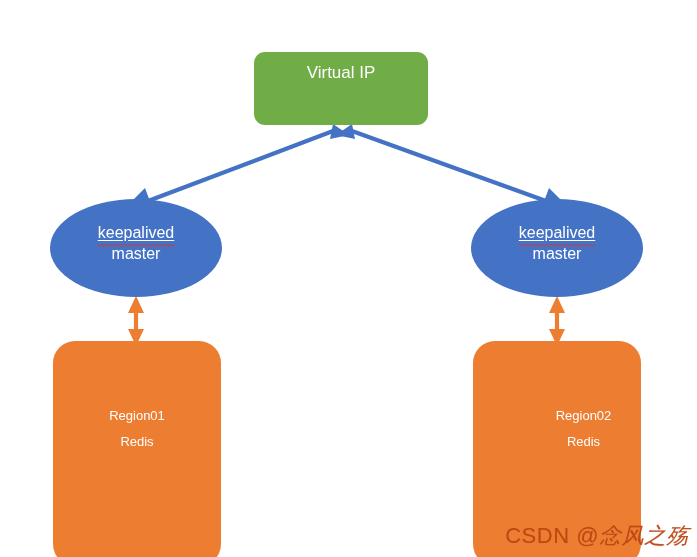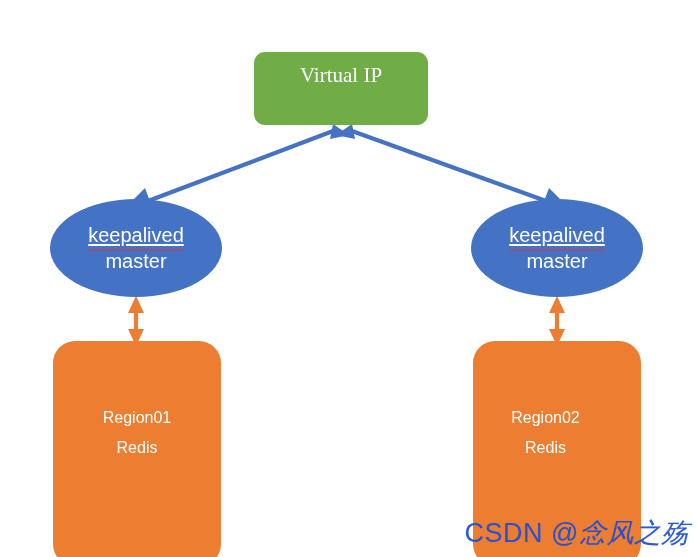--- a/index.html
+++ b/index.html
@@ -27,28 +27,27 @@
   }
   .node-label {
     position: absolute;
     text-align: center;
     color: #ffffff;
     line-height: 1.32;
     white-space: nowrap;
     pointer-events: none;
   }
   .vip-label {
-    font-size: 21px;
-    font-family: Liberation Serif, serif;
+    font-size: 17px;
   }
   .ellipse-label {
-    font-size: 20px;
+    font-size: 16px;
   }
   .rect-label {
-    font-size: 16px;
+    font-size: 13px;
   }
   .spellcheck {
     display: inline-block;
     position: relative;
     text-decoration: underline;
     text-decoration-color: #ffffff;
     text-underline-offset: 2px;
   }
   .spellcheck::after {
     content: "";
@@ -65,22 +64,22 @@
     background-repeat: repeat-x;
   }
   .gap {
     display: block;
     height: 9px;
   }
   .watermark {
     position: absolute;
     right: 8px;
     bottom: 6px;
-    font-size: 27px;
-    color: #1d4ed8;
+    font-size: 22px;
+    color: #c2410c;
     opacity: 0.93;
     letter-spacing: 0.5px;
     white-space: nowrap;
     pointer-events: none;
     text-shadow: 0 0 1px rgba(120,120,120,0.35);
   }
   .watermark .wm-cn {
     font-style: italic;
   }
 </style>
@@ -142,21 +141,21 @@
     <span class="spellcheck">keepalived</span><br>
     <span>master</span>
   </div>
 
   <div class="node-label rect-label" style="left:53px; top:407px; width:168px;">
     <span>Region01</span>
     <span class="gap"></span>
     <span>Redis</span>
   </div>
 
-  <div class="node-label rect-label" style="left:473px; top:407px; width:145px;">
+  <div class="node-label rect-label" style="left:473px; top:407px; width:145px;padding-left:38px;">
     <span>Region02</span>
     <span class="gap"></span>
     <span>Redis</span>
   </div>
 
   <div class="watermark">
     <span>CSDN @</span><span class="wm-cn">念风之殇</span>
   </div>
 
 </div>

